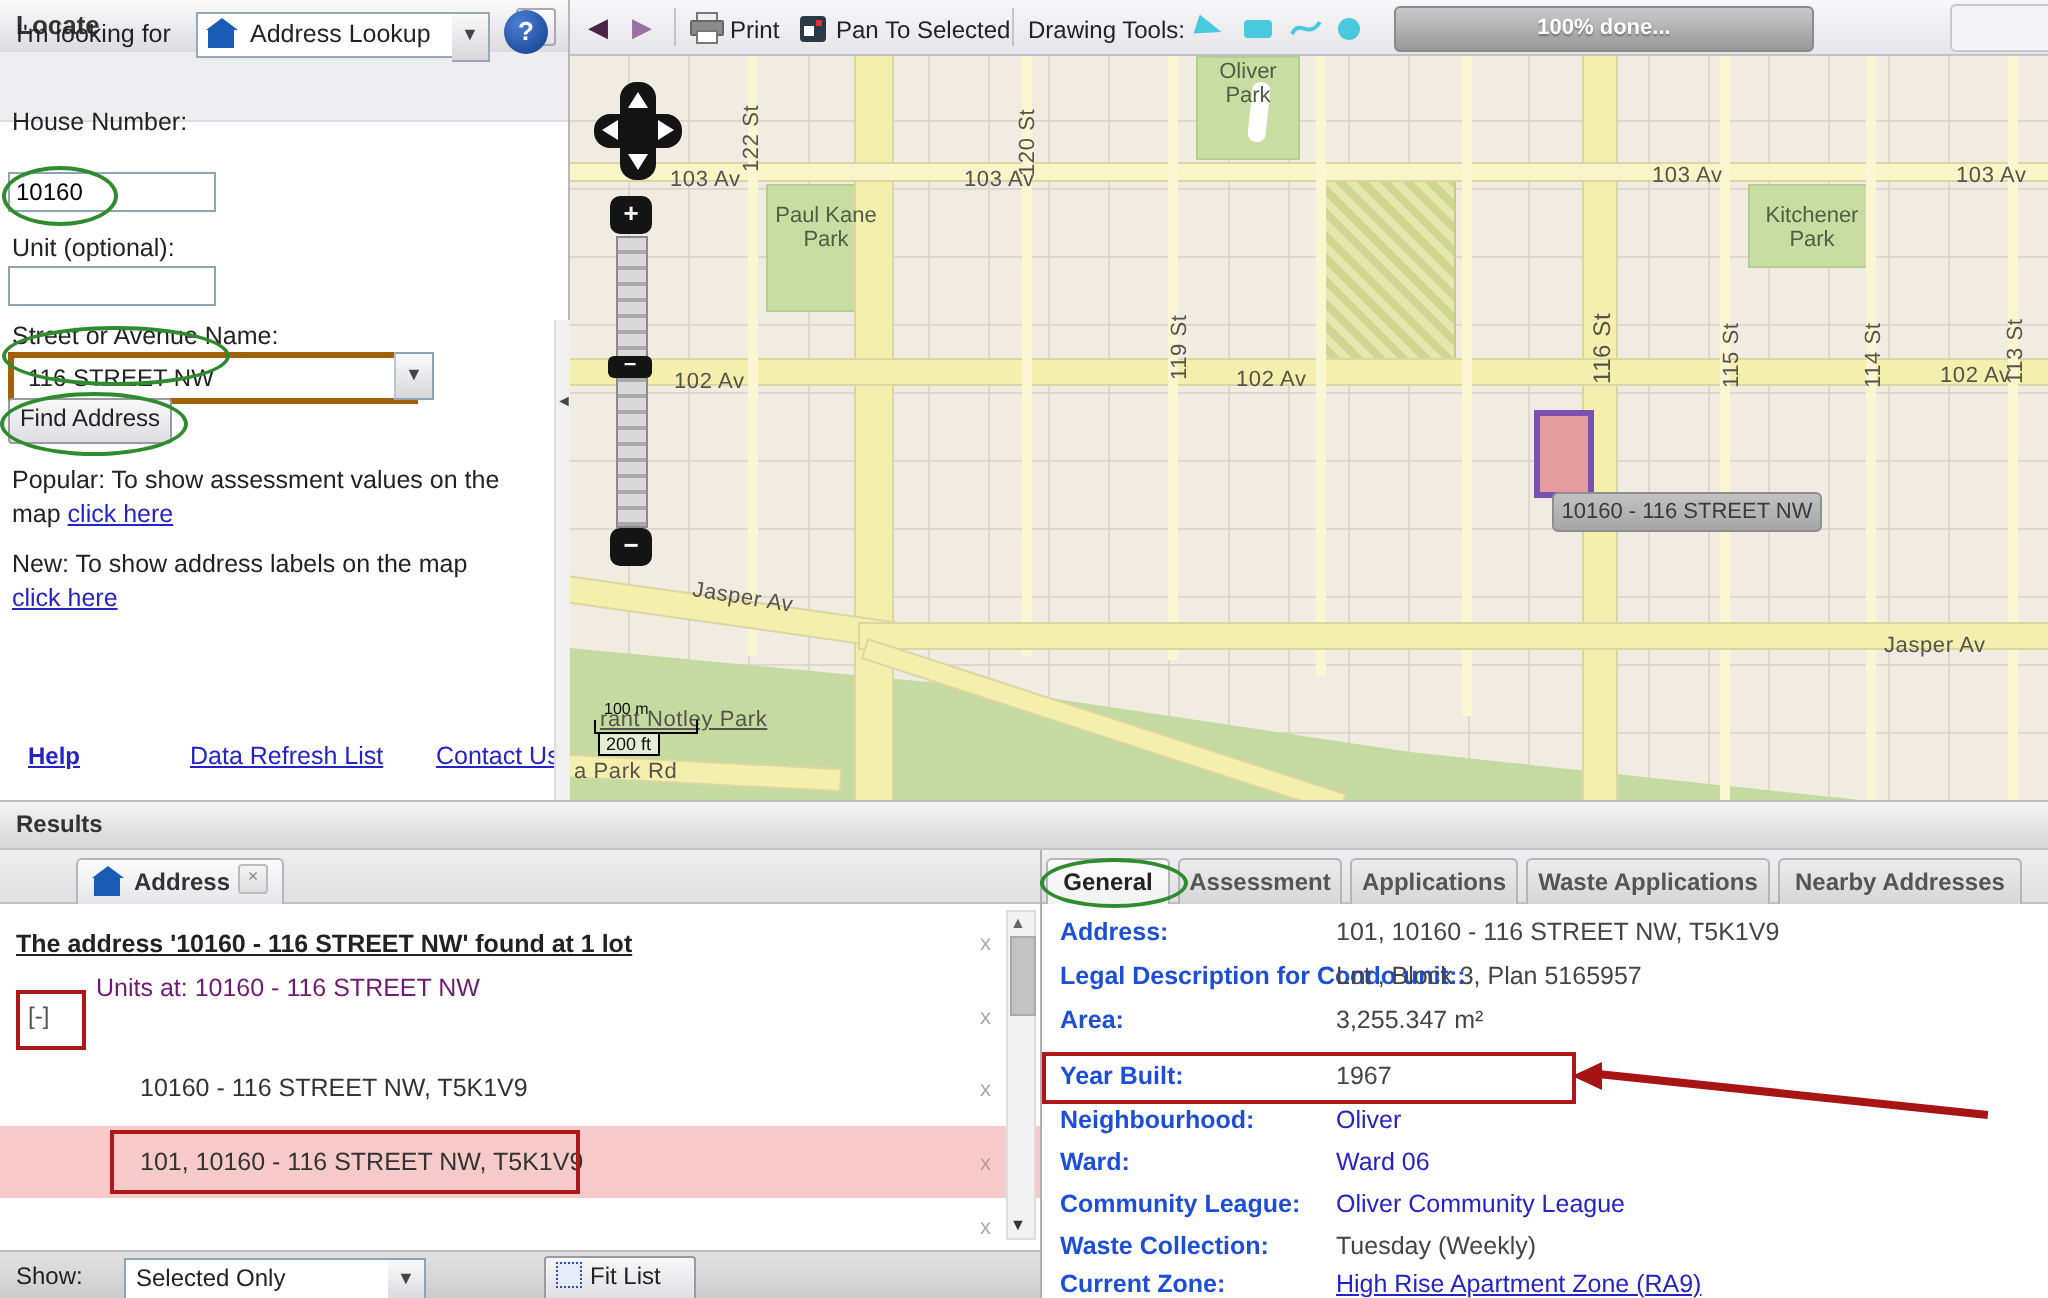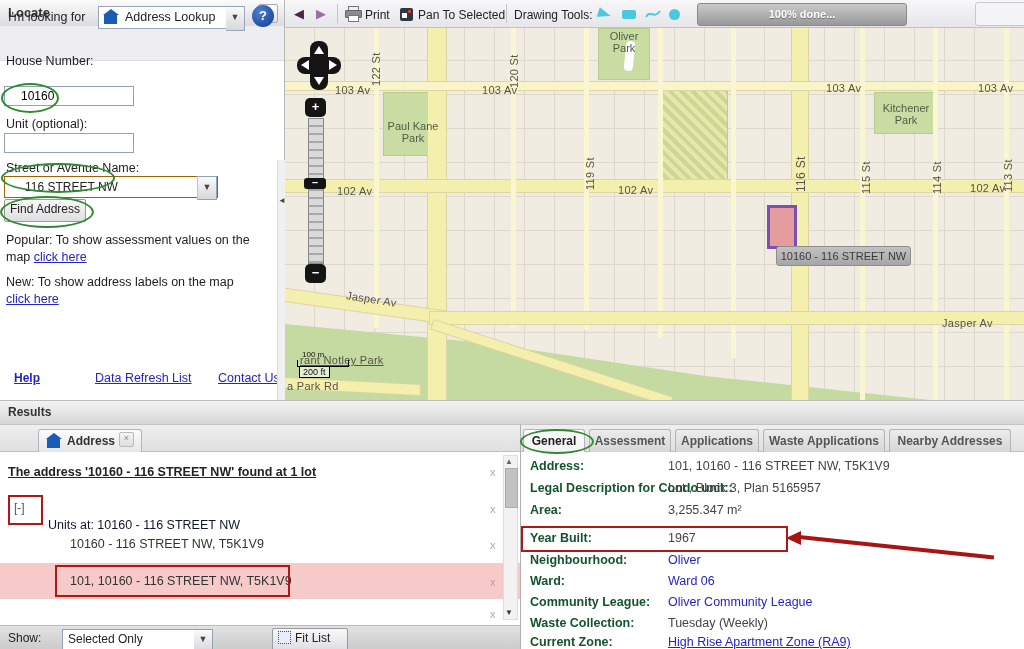--- a/index.html
+++ b/index.html
@@ -10,22 +10,22 @@
   .left-panel{left:0;top:0;width:285px;height:400px;background:#ffffff;border-right:1px solid #b8b8b8;box-sizing:border-box;}
   .panel-header{left:0;top:0;width:284px;height:26px;background:linear-gradient(#fbfbfb,#dcdce0);border-bottom:1px solid #c6c6ca;}
   .panel-title{left:8px;top:5px;font-weight:bold;font-size:13px;color:#333;}
   .collapse-btn{left:258px;top:4px;width:18px;height:17px;background:linear-gradient(#fdfdfd,#e2e2e6);border:1px solid #a8a8b0;border-radius:2px;text-align:center;line-height:15px;font-size:11px;color:#555;}
   .lookfor-row{left:0;top:26px;width:284px;height:34px;background:#eeeef2;border-bottom:1px solid #ddd;}
   .lookfor-label{left:8px;top:10px;font-size:12.5px;color:#222;}
   .lookup-select{left:98px;top:6px;width:128px;height:21px;background:#fff;border:1px solid #99a8b8;}
   .lookup-arrow-btn{left:226px;top:6px;width:18px;height:23px;background:linear-gradient(#fafafa,#d8d8dc);border:1px solid #99a8b8;border-left:none;text-align:center;line-height:21px;font-size:9px;color:#444;}
   .help-circle{left:252px;top:5px;width:22px;height:22px;border-radius:50%;background:radial-gradient(circle at 35% 30%,#4a7fd4,#123c8c);color:#fff;font-weight:bold;text-align:center;line-height:22px;font-size:13px;}
   .fld-label{font-size:12.5px;color:#222;}
-  .txt-input{background:#fff;border:1px solid #8da4b8;height:18px;font-size:12px;padding:0 16px;font-family:"Liberation Sans",sans-serif;}
-  .street-select{left:4px;top:176px;width:192px;height:20px;background:#fff;border:1px solid #a16207;line-height:20px;padding-left:20px;font-size:12px;}
+  .txt-input{background:#fff;border:1px solid #8da4b8;height:18px;font-size:12px;padding:0 3px;font-family:"Liberation Sans",sans-serif;}
+  .street-select{left:4px;top:176px;width:192px;height:20px;background:#fff;border:3px solid #a16207;line-height:20px;padding-left:7px;font-size:12px;}
   .street-arrow-btn{left:197px;top:176px;width:18px;height:22px;background:linear-gradient(#fafafa,#d8d8dc);border:1px solid #8da4b8;border-left:1px solid #b9c6d2;text-align:center;line-height:20px;font-size:9px;color:#444;}
   .find-btn{left:4px;top:199px;width:80px;height:21px;background:linear-gradient(#f8f8f8,#dedee2);border:1px solid #9a9aa2;border-radius:2px;text-align:center;line-height:19px;font-size:12px;color:#222;}
   .para{font-size:12.5px;color:#222;line-height:17px;}
   .blue-link{color:#2323c8;text-decoration:underline;cursor:pointer;}
   .panel-splitter{left:277px;top:160px;width:7px;height:240px;background:#f0f0f0;border-left:1px solid #ddd;}
   .splitter-arrow{left:278px;top:196px;font-size:8px;color:#444;}
   
   .toolbar{left:285px;top:0;width:739px;height:28px;background:linear-gradient(#f7f7f9,#e6e6ea);border-bottom:1px solid #c2c2c8;box-sizing:border-box;}
   .tb-text{font-size:12px;color:#222;top:8px;}
   .nav-arrow{font-size:13px;top:6px;}
@@ -74,21 +74,21 @@
   .show-bar{left:0;top:625px;width:520px;height:24px;background:linear-gradient(#e2e2e2,#cccccc);border-top:1px solid #bbb;box-sizing:border-box;}
   .show-select{left:62px;top:629px;width:132px;height:19px;background:#fff;border:1px solid #8da4b8;line-height:19px;padding-left:5px;font-size:12px;}
   .show-arrow{left:194px;top:629px;width:18px;height:21px;background:linear-gradient(#fafafa,#d8d8dc);border:1px solid #8da4b8;border-left:none;text-align:center;line-height:19px;font-size:9px;color:#444;}
   .fit-btn{left:272px;top:628px;width:74px;height:21px;background:linear-gradient(#f8f8f8,#dedee2);border:1px solid #9a9aa2;border-radius:2px;line-height:19px;font-size:12px;color:#222;}
   .fit-icon{display:inline-block;width:11px;height:11px;border:1px dotted #2a4fb0;background:#e8edfb;vertical-align:-2px;margin:0 4px 0 5px;}
   .divider-v{left:520px;top:425px;width:1px;height:224px;background:#b0b0b0;}
   
   .det-area{left:521px;top:452px;width:503px;height:197px;background:#fff;}
   .det-tab{top:429px;height:23px;border:1px solid #b4b4ba;border-bottom:none;border-radius:3px 3px 0 0;text-align:center;font-weight:bold;font-size:12px;color:#555;background:linear-gradient(#ececec,#d6d6d6);line-height:23px;box-sizing:border-box;}
   .det-tab.sel{background:linear-gradient(#fdfdfd,#f2f2f2);color:#222;}
-  .det-label{font-weight:bold;font-size:12.5px;color:#14532d;white-space:nowrap;}
+  .det-label{font-weight:bold;font-size:12.5px;color:#1d4ed8;white-space:nowrap;}
   .det-value{font-size:12.5px;color:#444;white-space:nowrap;}
   .det-link{color:#2323c8;}
   .det-link.u{text-decoration:underline;}
   
   .ann-ellipse{border:2px solid #2e8b2e;border-radius:50%;background:transparent;}
   .ann-redbox{border:2px solid #b01818;background:transparent;}
   .arrow-line{left:799px;top:535px;width:196px;height:4px;background:#a81414;transform:rotate(6deg);transform-origin:left center;}
   .arrow-head{left:786px;top:531px;width:0;height:0;border-top:7px solid transparent;border-bottom:7px solid transparent;border-right:15px solid #a81414;}
 </style>
 </head>
@@ -211,21 +211,21 @@
     <span class="abs map-label" style="left:61px;top:265px;transform:rotate(9deg);">Jasper Av</span>
     <span class="abs map-label" style="left:657px;top:289px;">Jasper Av</span>
     <span class="abs map-label v" style="left:85px;top:58px;">122 St</span>
     <span class="abs map-label v" style="left:223px;top:60px;">120 St</span>
     <span class="abs map-label v" style="left:299px;top:162px;">119 St</span>
     <span class="abs map-label v" style="left:509px;top:164px;font-size:12px;">116 St</span>
     <span class="abs map-label v" style="left:575px;top:166px;">115 St</span>
     <span class="abs map-label v" style="left:646px;top:166px;">114 St</span>
     <span class="abs map-label v" style="left:717px;top:164px;">113 St</span>
     <span class="abs park-label" style="left:316px;top:2px;width:46px;">Oliver Park</span>
-    <span class="abs park-label" style="left:100px;top:92px;width:56px;">Paul Kane Park</span>
+    <span class="abs park-label" style="left:100px;top:74px;width:56px;">Paul Kane Park</span>
     <span class="abs park-label" style="left:594px;top:74px;width:54px;">Kitchener Park</span>
     <span class="abs map-label" style="left:15px;top:326px;text-decoration:underline;">rant Notley Park</span>
     <span class="abs map-label" style="left:2px;top:352px;">a Park Rd</span>
 
     <div class="abs parcel"></div>
     <div class="abs tooltip">10160 - 116 STREET NW</div>
 
     <div>
       <div class="abs pan-bar" style="left:12px;top:29px;width:44px;height:17px;"></div>
       <div class="abs pan-bar" style="left:25px;top:13px;width:18px;height:49px;"></div>
@@ -255,21 +255,21 @@
     <span class="tab-close" style="position:absolute;left:80px;top:2px;">×</span>
   </div>
 
   <div class="abs list-area"></div>
   <div class="abs pink-row"></div>
 
   <div class="abs" style="left:8px;top:465px;font-weight:bold;font-size:12.5px;text-decoration:underline;color:#222;">The address '10160 - 116 STREET NW' found at 1 lot</div>
   <span class="abs list-x" style="left:490px;top:466px;">x</span>
 
   <span class="abs" style="left:14px;top:501px;font-size:12px;color:#555;">[-]</span>
-  <span class="abs" style="left:48px;top:518px;font-size:12.5px;color:#0f172a;">Units at: 10160 - 116 STREET NW</span>
+  <span class="abs" style="left:48px;top:487px;font-size:12.5px;color:#701a75;">Units at: 10160 - 116 STREET NW</span>
   <span class="abs list-x" style="left:490px;top:503px;">x</span>
 
   <span class="abs" style="left:70px;top:537px;font-size:12.5px;color:#333;">10160 - 116 STREET NW, T5K1V9</span>
   <span class="abs list-x" style="left:490px;top:539px;">x</span>
 
   <span class="abs" style="left:70px;top:574px;font-size:12.5px;color:#333;">101, 10160 - 116 STREET NW, T5K1V9</span>
   <span class="abs list-x" style="left:490px;top:576px;color:#c09a9a;">x</span>
 
   <span class="abs list-x" style="left:490px;top:608px;">x</span>
 

